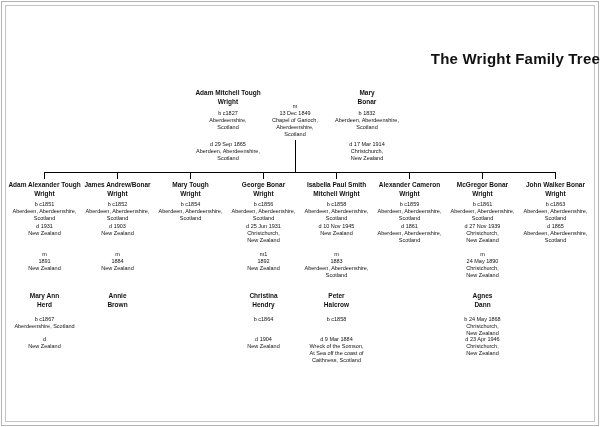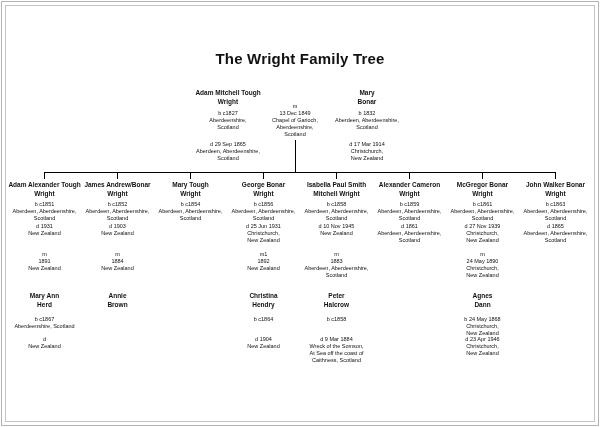--- a/index.html
+++ b/index.html
@@ -1,21 +1,21 @@
 <!DOCTYPE html>
 <html><head>
 <meta charset="utf-8">
 <style>
   html,body{margin:0;padding:0;background:#fff;}
   .page{position:relative;width:600px;height:427px;background:#ffffff;
         font-family:"Liberation Sans",sans-serif;color:#111;overflow:hidden;}
   .frame-outer{position:absolute;inset:1px;border:1px solid #b3b3b3;pointer-events:none;}
   .frame-inner{position:absolute;inset:5px;border:1px solid #c4c4c4;pointer-events:none;}
 
-  .title{position:absolute;top:50px;left:0;right:0;text-align:center;
+  .title{position:absolute;top:50px;left:0;right:0;text-align:right;
          font-weight:bold;font-size:15px;letter-spacing:.2px;}
 
   
   .parent{position:absolute;top:88px;width:120px;text-align:center;}
   .father{left:168px;}
   .mother{left:307px;}
   .p-name{font-size:6.5px;font-weight:bold;line-height:9px;white-space:pre-line;}
   .p-birth{margin-top:4px;font-size:5.5px;line-height:7px;white-space:pre-line;}
   .p-death{margin-top:10px;font-size:5.5px;line-height:7px;white-space:pre-line;}
 

